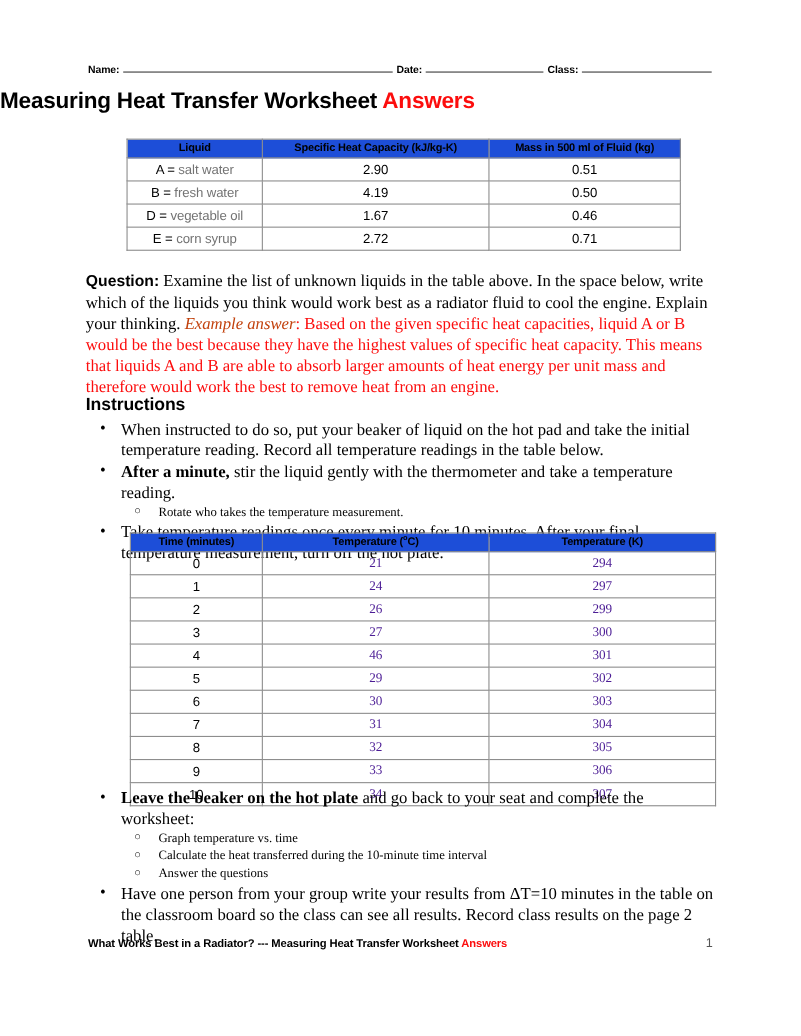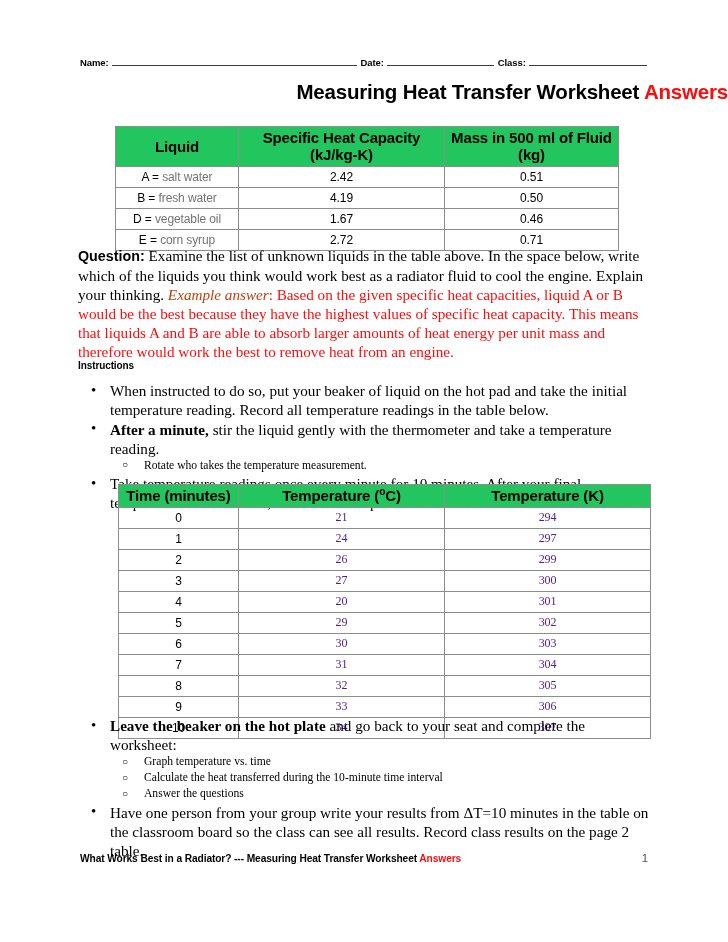--- a/index.html
+++ b/index.html
@@ -46,44 +46,44 @@
   }
   .rule-name  { width: 245px; }
   .rule-date  { width: 107px; }
   .rule-class { width: 118px; }
 
   
   .title {
     position: absolute;
     left: 0; top: 80px;
     width: 728px;
-    text-align: right;
+    text-align: left;
     font-family: "Liberation Sans", sans-serif;
     font-weight: bold;
     font-size: 20.5px;
     letter-spacing: -0.2px;
   }
   .red { color: #fc0d0d; }
 
   
   table {
     border-collapse: collapse;
     table-layout: fixed;
   }
   table, table td, table th {
     border: 1px solid #8d8d8d;
   }
   table {
     border: 1.6px solid #6e6e6e;
   }
   th {
-    background: #22c55e;
-    font-family: "Liberation Sans", sans-serif;
-    font-weight: bold;
-    font-size: 15px;
+    background: #1d4ed8;
+    font-family: "Liberation Sans", sans-serif;
+    font-weight: bold;
+    font-size: 10px;
     padding: 2px 3px 3px 3px;
     text-align: center;
     letter-spacing: -0.15px;
   }
   td {
     font-family: "Liberation Sans", sans-serif;
     font-size: 12px;
     padding: 2px 3px 3px 3px;
     text-align: center;
     letter-spacing: -0.1px;
@@ -127,21 +127,21 @@
     font-weight: bold;
     font-size: 14.3px;
   }
   .question .ans { color: #fc0d0d; }
   .question .ans-em { color: #c2410c; font-style: italic; }
 
   .sec-head {
     position: absolute;
     font-family: "Liberation Sans", sans-serif;
     font-weight: bold;
-    font-size: 10px;
+    font-size: 16px;
     letter-spacing: -0.1px;
   }
   .sec-instructions { left: 78px; top: 360px; }
 
   .bullets-top { position: absolute; left: 78px; top: 381px; width: 576px; }
   .bullets-bot { position: absolute; left: 78px; top: 716px; width: 576px; }
 
   ul.lvl1 {
     margin: 0;
     padding: 0;
@@ -222,21 +222,21 @@
     <thead>
       <tr>
         <th>Liquid</th>
         <th>Specific Heat Capacity (kJ/kg-K)</th>
         <th>Mass in 500 ml of Fluid (kg)</th>
       </tr>
     </thead>
     <tbody id="liquid-body">
         <tr>
           <td class="liq"><span>A = </span><span class="lname">salt water</span></td>
-          <td>2.42</td>
+          <td>2.90</td>
           <td>0.51</td>
         </tr>
         <tr>
           <td class="liq"><span>B = </span><span class="lname">fresh water</span></td>
           <td>4.19</td>
           <td>0.50</td>
         </tr>
         <tr>
           <td class="liq"><span>D = </span><span class="lname">vegetable oil</span></td>
           <td>1.67</td>
@@ -293,21 +293,21 @@
           <td class="tval">26</td>
           <td class="tval">299</td>
         </tr>
         <tr>
           <td>3</td>
           <td class="tval">27</td>
           <td class="tval">300</td>
         </tr>
         <tr>
           <td>4</td>
-          <td class="tval">20</td>
+          <td class="tval">46</td>
           <td class="tval">301</td>
         </tr>
         <tr>
           <td>5</td>
           <td class="tval">29</td>
           <td class="tval">302</td>
         </tr>
         <tr>
           <td>6</td>
           <td class="tval">30</td>

